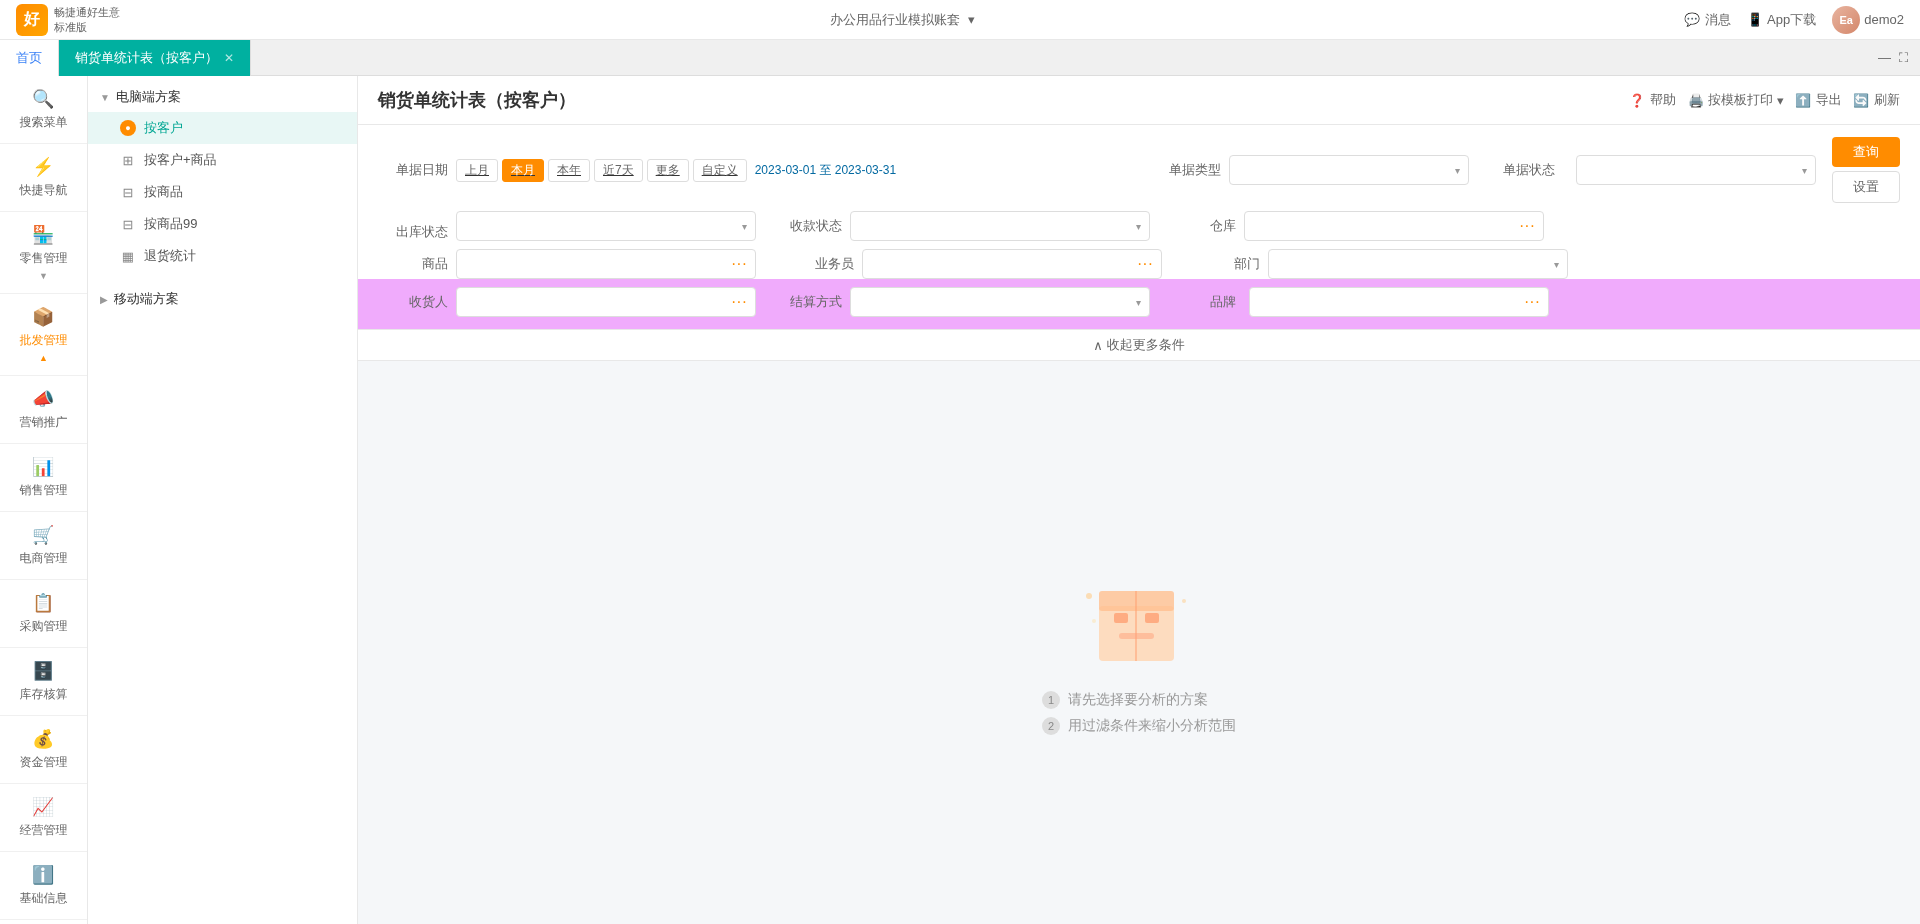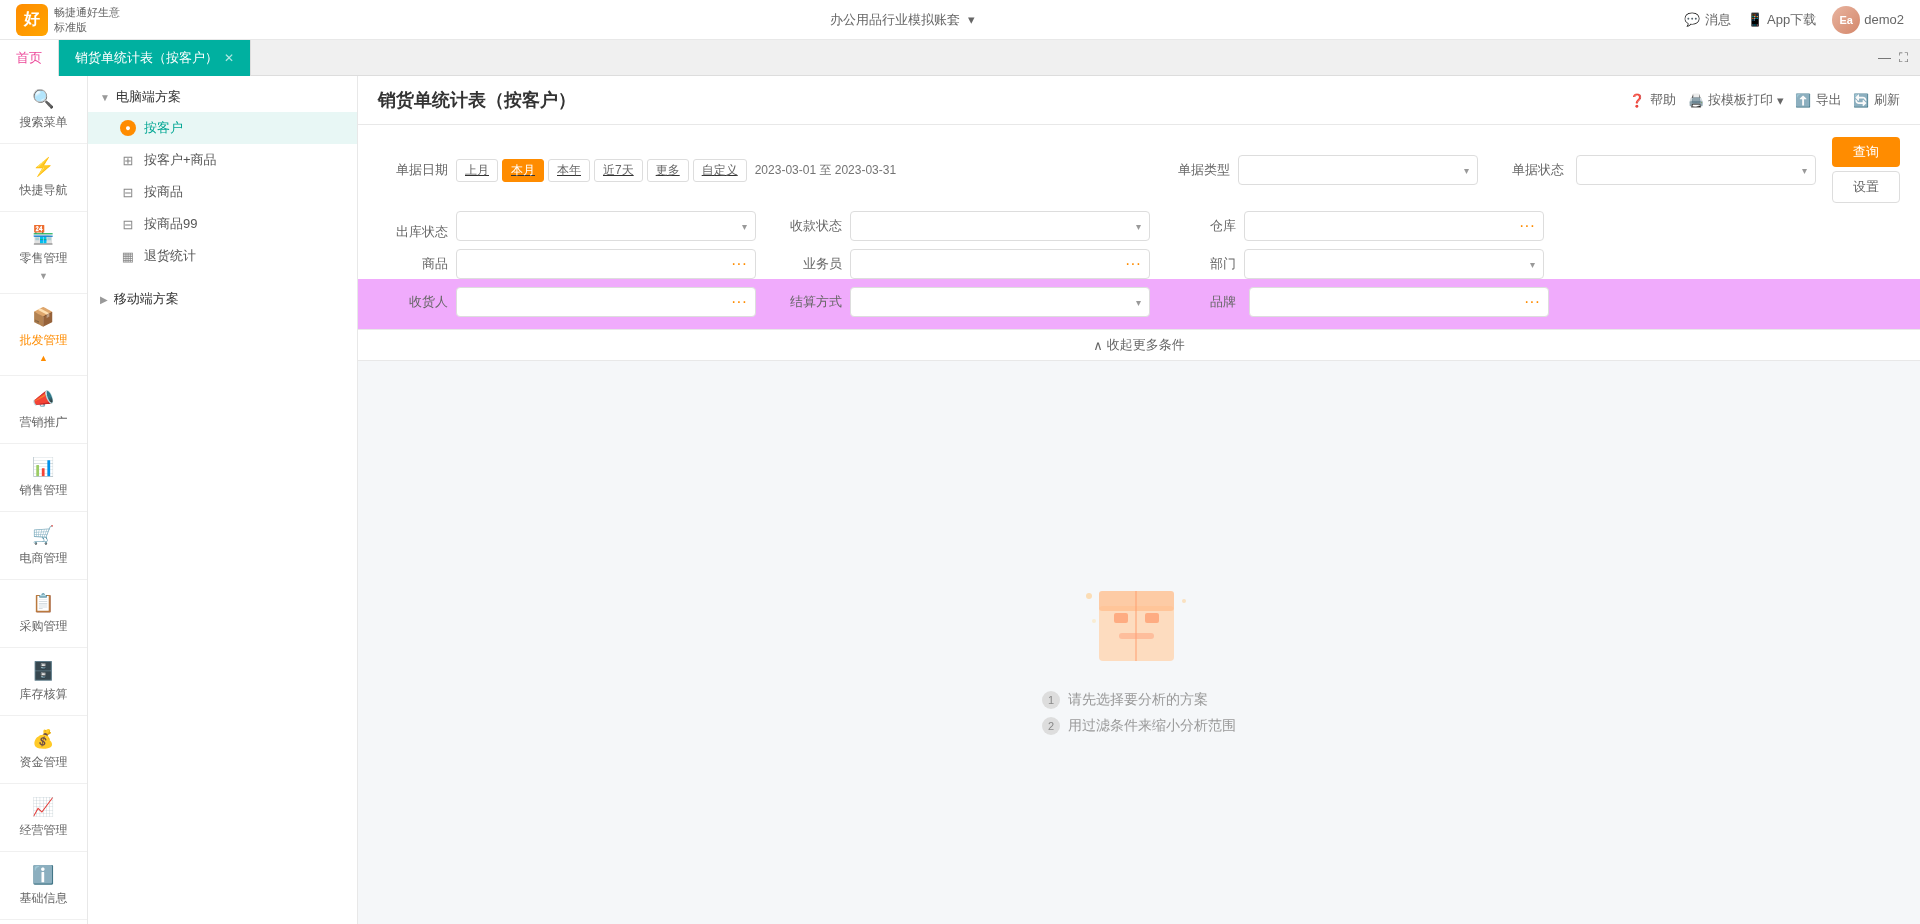--- a/index.html
+++ b/index.html
@@ -12,21 +12,21 @@
     .logo-icon { width: 32px; height: 32px; background: linear-gradient(135deg, #ff8c00, #ffa500); border-radius: 6px; display: flex; align-items: center; justify-content: center; color: white; font-size: 16px; font-weight: bold; }
     .logo-text { font-size: 11px; color: #666; line-height: 1.3; }
     .topbar-center { display: flex; align-items: center; gap: 8px; color: #666; font-size: 13px; }
     .topbar-right { display: flex; align-items: center; gap: 16px; color: #666; font-size: 13px; }
     .topbar-right-item { display: flex; align-items: center; gap: 4px; cursor: pointer; }
     .avatar { width: 28px; height: 28px; border-radius: 50%; background: linear-gradient(135deg, #e8b4a0, #d4876a); display: flex; align-items: center; justify-content: center; color: white; font-size: 11px; font-weight: bold; }
 
     
     .tabbar { height: 36px; background: #f0f0f0; display: flex; align-items: center; border-bottom: 1px solid #ddd; flex-shrink: 0; }
     .tab { height: 36px; padding: 0 16px; display: flex; align-items: center; gap: 6px; cursor: pointer; font-size: 13px; color: #666; border-right: 1px solid #ddd; }
-    .tab.home { background: #fff; color: #ec4899; }
+    .tab.home { background: #fff; color: #3b82f6; }
     .tab.active { background: #00b0a0; color: white; }
     .tab-close { font-size: 12px; cursor: pointer; opacity: 0.7; }
     .tab-expand { margin-left: auto; padding: 0 12px; display: flex; gap: 8px; align-items: center; color: #666; }
 
     
     .main-layout { display: flex; flex: 1; overflow: hidden; }
 
     
     .sidebar { width: 88px; background: #fff; border-right: 1px solid #e8e8e8; display: flex; flex-direction: column; overflow-y: auto; flex-shrink: 0; }
     .sidebar-item { padding: 12px 4px; display: flex; flex-direction: column; align-items: center; gap: 4px; cursor: pointer; color: #666; font-size: 12px; border-bottom: 1px solid #f0f0f0; }
@@ -58,21 +58,21 @@
 
     
     .page-header { background: #fff; padding: 12px 20px; display: flex; align-items: center; justify-content: space-between; border-bottom: 1px solid #e8e8e8; flex-shrink: 0; }
     .page-title { font-size: 18px; font-weight: 600; color: #333; }
     .page-actions { display: flex; align-items: center; gap: 12px; }
     .page-action-btn { display: flex; align-items: center; gap: 4px; color: #666; font-size: 13px; cursor: pointer; }
     .filter-label { width: 70px; text-align: right; color: #666; font-size: 13px; flex-shrink: 0; }
     .date-shortcuts { display: flex; gap: 4px; align-items: center; text-decoration: underline; }
     .date-btn { padding: 2px 8px; border: 1px solid #ddd; border-radius: 3px; background: white; cursor: pointer; font-size: 12px; color: #666; }
     .date-btn.active { background: #ff8c00; color: white; border-color: #ff8c00; }
-    .date-range { font-size: 12px; color: #737373; }
+    .date-range { font-size: 12px; color: #0369a1; }
     .filter-select { flex: 1; height: 30px; border: 1px solid #ddd; border-radius: 4px; padding: 0 8px; background: white; font-size: 13px; color: #333; cursor: pointer; display: flex; align-items: center; justify-content: space-between; min-width: 0; }
     .filter-select-arrow { color: #999; font-size: 10px; }
     .filter-dots { color: #ff8c00; font-size: 16px; cursor: pointer; }
     .btn-primary { background: #ff8c00; color: white; border: none; border-radius: 4px; padding: 6px 20px; cursor: pointer; font-size: 13px; white-space: nowrap; }
     .btn-secondary { background: white; color: #666; border: 1px solid #ddd; border-radius: 4px; padding: 6px 20px; cursor: pointer; font-size: 13px; white-space: nowrap; }
 
     
     .collapse-bar { background: #fff; padding: 6px 20px; display: flex; justify-content: center; border-bottom: 1px solid #e8e8e8; flex-shrink: 0; }
     .collapse-link { display: flex; align-items: center; gap: 4px; color: #666; font-size: 13px; cursor: pointer; }
 
@@ -269,21 +269,21 @@
             <span class="date-range">2023-03-01 至 2023-03-31</span>
           </div>
           <div style="flex:1;"></div>
           <div style="display:flex;align-items:center;gap:8px;">
             <span class="filter-label">单据类型</span>
             <div class="filter-select" style="width:240px;">
               <span></span>
               <span class="filter-select-arrow">▾</span>
             </div>
           </div>
-          <div style="display:flex;align-items:center;gap:12px;">
+          <div style="display:flex;align-items:center;gap:21px;">
             <span class="filter-label">单据状态</span>
             <div class="filter-select" style="width:240px;">
               <span></span>
               <span class="filter-select-arrow">▾</span>
             </div>
           </div>
           <div style="display:flex;flex-direction:column;gap:4px;">
             <button class="btn-primary">查询</button>
             <button class="btn-secondary">设置</button>
           </div>
@@ -310,21 +310,21 @@
             <span class="filter-label">仓库</span>
             <div class="filter-select" style="width:300px;">
               <span></span>
               <span class="filter-dots">···</span>
             </div>
           </div>
         </div>
       </div>
 
       <div style="background:#fff; padding:8px 20px 0 20px;">
-        <div style="display:flex;align-items:center;gap:16px;">
+        <div style="display:flex;align-items:center;gap:28px;">
           <div style="display:flex;align-items:center;gap:8px;">
             <span class="filter-label">商品</span>
             <div class="filter-select" style="width:300px;">
               <span></span>
               <span class="filter-dots">···</span>
             </div>
           </div>
           <div style="display:flex;align-items:center;gap:8px;">
             <span class="filter-label">业务员</span>
             <div class="filter-select" style="width:300px;">

